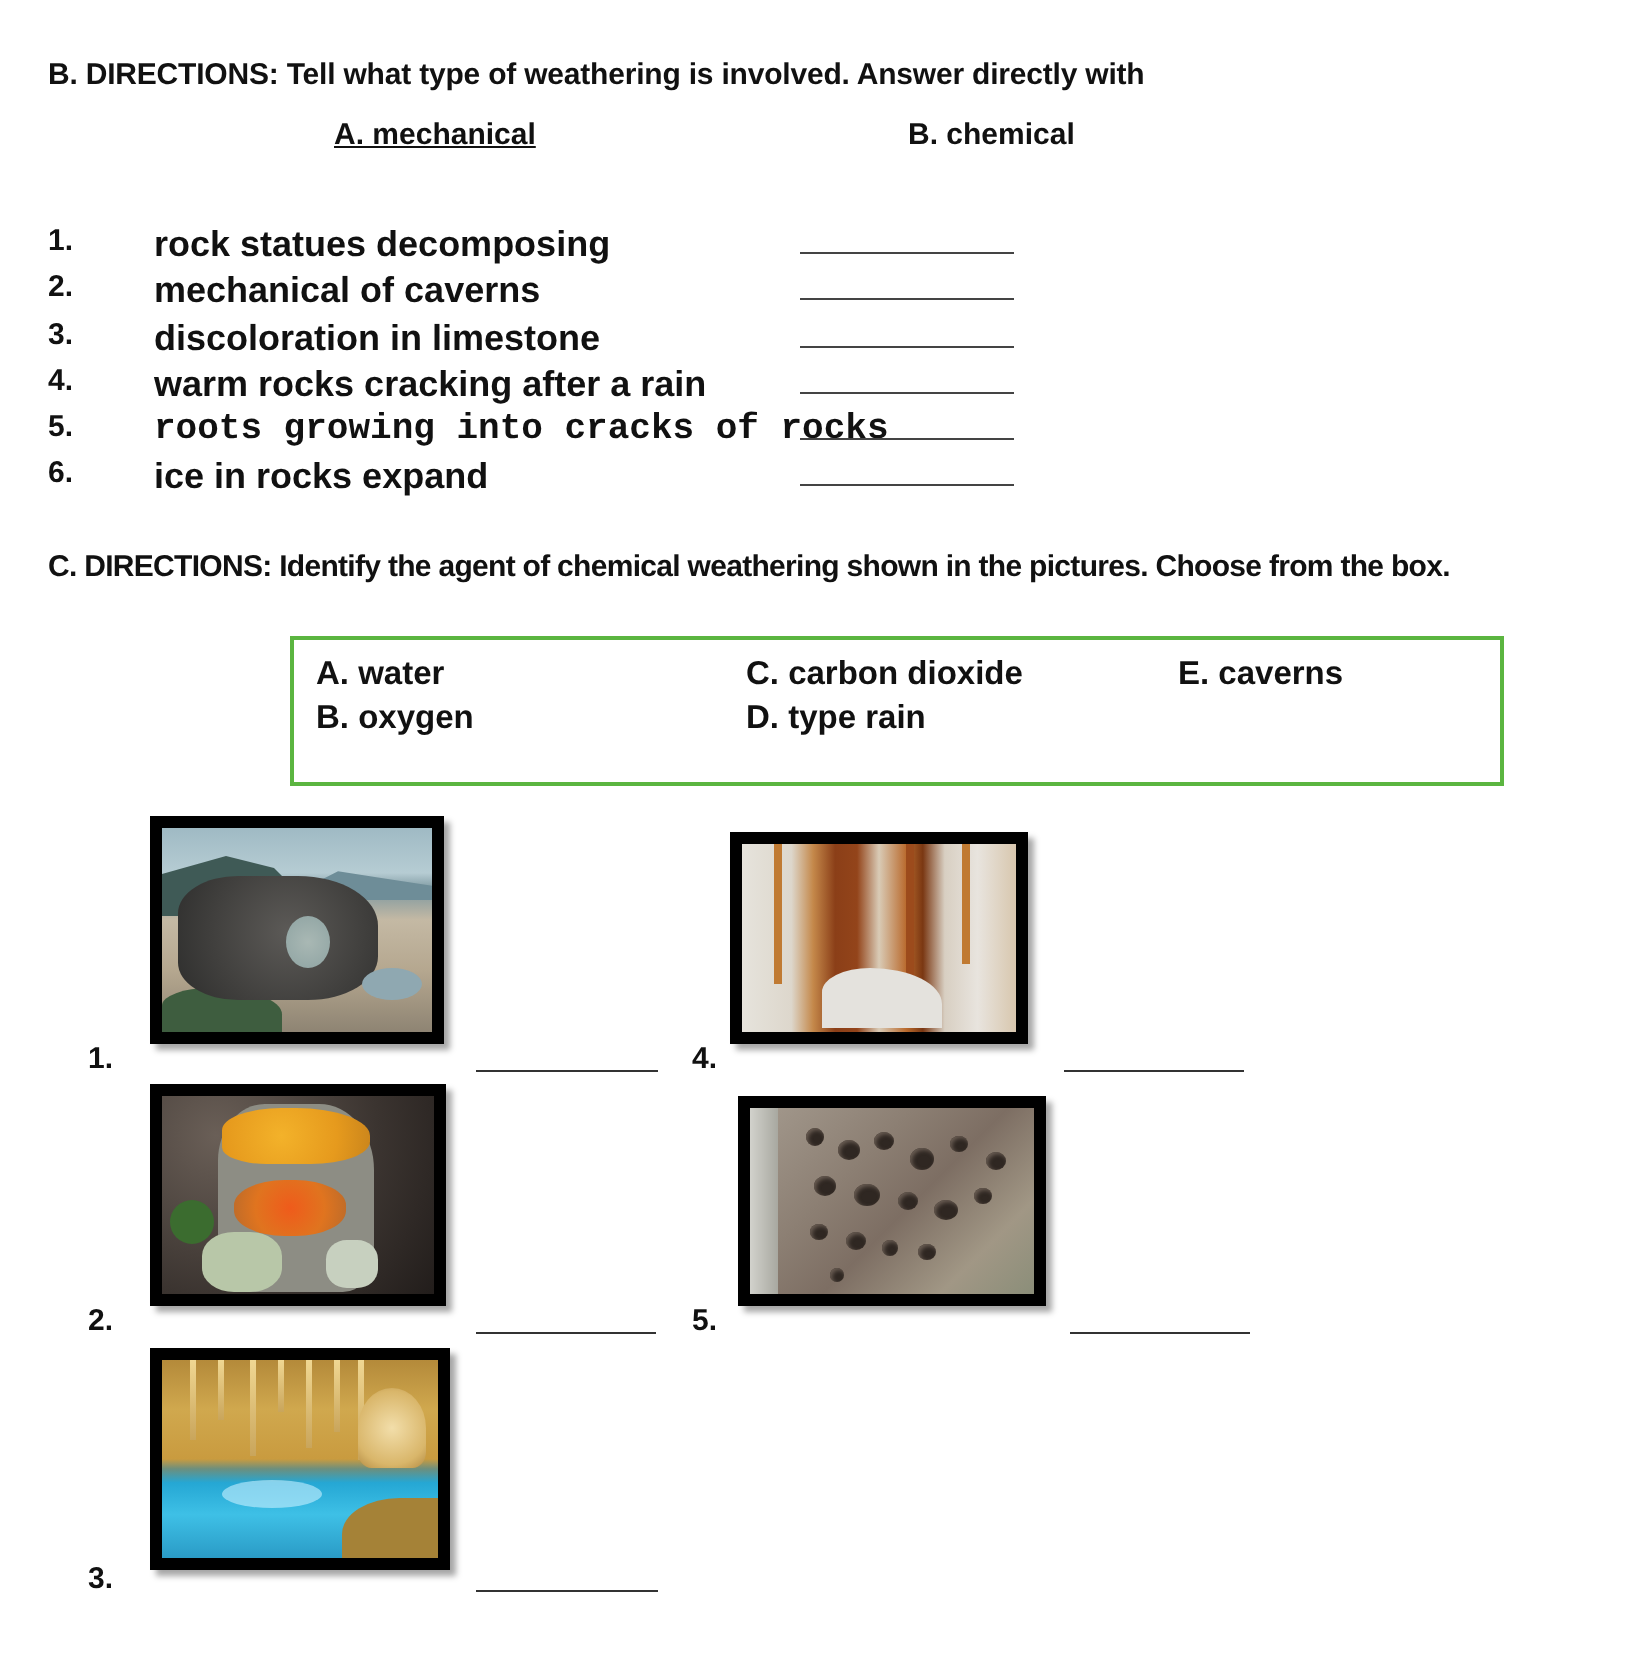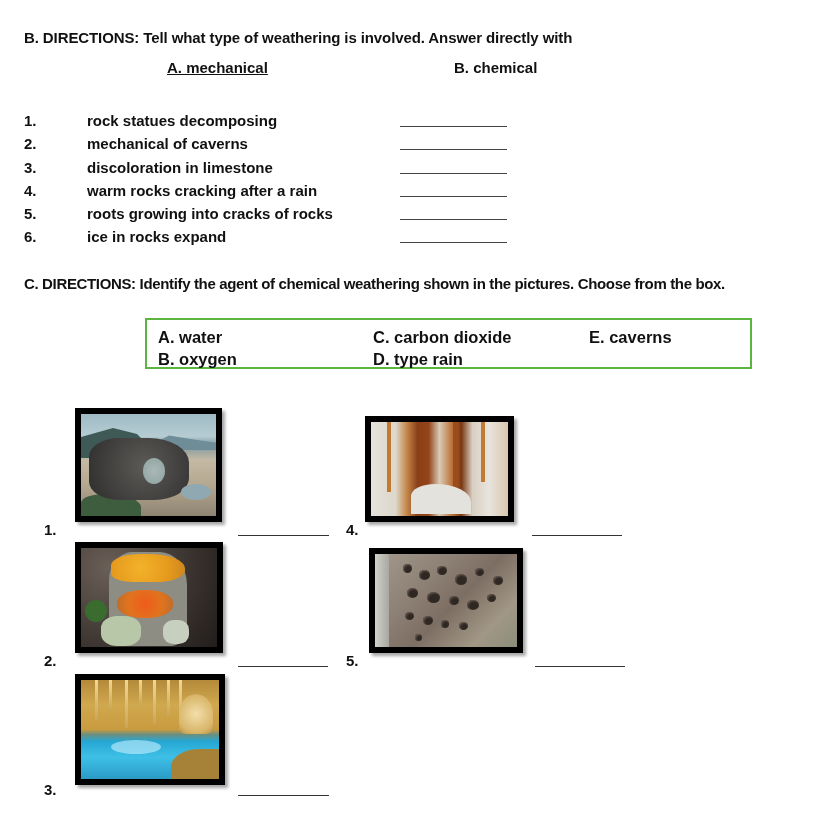--- a/index.html
+++ b/index.html
@@ -2,21 +2,21 @@
 <html><head>
   <meta charset="utf-8">
   <style>
     html, body { margin: 0; padding: 0; background: #ffffff; }
     body { width: 826px; height: 828px; position: relative; overflow: hidden;
            font-family: "Liberation Sans", "DejaVu Sans", sans-serif; color: #111; }
     .abs { position: absolute; text-align: right; }
     .hdr { font-size: 15px; font-weight: bold; white-space: nowrap; letter-spacing: -0.1px; }
     .opt { font-size: 15px; font-weight: bold; white-space: nowrap; }
     .num { font-size: 15px; font-weight: bold; }
-    .item { font-size: 15px; font-weight: bold; white-space: nowrap; margin-left: 10px; }
+    .item { font-size: 18px; font-weight: bold; white-space: nowrap; }
     .blank { border-bottom: 1px solid #444; height: 0; }
     .box { border: 2px solid #5bb540; box-sizing: border-box; }
     .boxtxt { font-size: 16.5px; font-weight: bold; white-space: nowrap; }
     .pic { border: 6px solid #000; box-sizing: border-box; box-shadow: 3px 3px 3px rgba(0,0,0,0.35); overflow: hidden; }
     .plabel { font-size: 15px; font-weight: bold; }
     .pblank { border-bottom: 1px solid #333; height: 0; }
 
     
     .p1 { background: linear-gradient(180deg, #9fbac4 0%, #b6ccd3 22%, #7d98a0 30%, #c4b9a4 45%, #b5a78f 70%, #8e8473 100%); }
     .p1 .mtn { position:absolute; left:0; top:14px; width:80px; height:30px; background:#3f5a56; clip-path: polygon(0 30%, 40% 0, 70% 20%, 100% 100%, 0 100%); }
@@ -70,31 +70,31 @@
 
   <div class="abs num" style="left:24px; top:159px;">3.</div>
   <div class="abs item" style="left:77px; top:159px;">discoloration in limestone</div>
   <div class="abs blank" style="left:400px; top:173px; width:107px;"></div>
 
   <div class="abs num" style="left:24px; top:182px;">4.</div>
   <div class="abs item" style="left:77px; top:182px;">warm rocks cracking after a rain</div>
   <div class="abs blank" style="left:400px; top:196px; width:107px;"></div>
 
   <div class="abs num" style="left:24px; top:205px;">5.</div>
-  <div class="abs item" style="left:77px; top:205px;">roots growing into cracks of rocks</div>
+  <div class="abs item" style="left:77px; top:205px;font-family:Liberation Mono, monospace;">roots growing into cracks of rocks</div>
   <div class="abs blank" style="left:400px; top:219px; width:107px;"></div>
 
   <div class="abs num" style="left:24px; top:228px;">6.</div>
   <div class="abs item" style="left:77px; top:228px;">ice in rocks expand</div>
   <div class="abs blank" style="left:400px; top:242px; width:107px;"></div>
 </div>
 
 <div class="abs hdr" style="left:24px; top:275px; letter-spacing:-0.35px;">C.   DIRECTIONS: Identify the agent of chemical weathering shown in the pictures. Choose from the box.</div>
 
-<div class="abs box" style="left:145px; top:318px; width:607px; height:51px;">
+<div class="abs box" style="left:145px; top:318px; width:607px; height:75px;">
   <div class="abs boxtxt" style="left:11px; top:8px;">A. water</div>
   <div class="abs boxtxt" style="left:11px; top:30px;">B. oxygen</div>
   <div class="abs boxtxt" style="left:226px; top:8px;">C. carbon dioxide</div>
   <div class="abs boxtxt" style="left:226px; top:30px;">D. type rain</div>
   <div class="abs boxtxt" style="left:442px; top:8px;">E. caverns</div>
 </div>
 
 <div class="abs pic p1" style="left:75px; top:408px; width:147px; height:114px;">
   <div class="mtn"></div>
     <div class="mtn2"></div>

